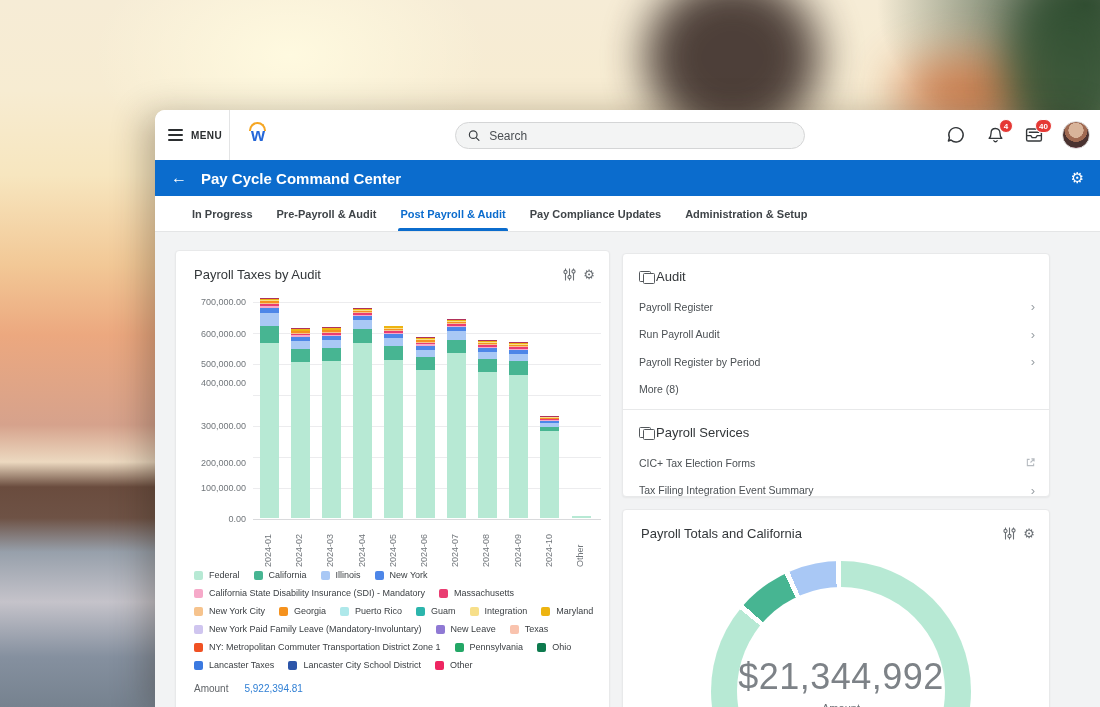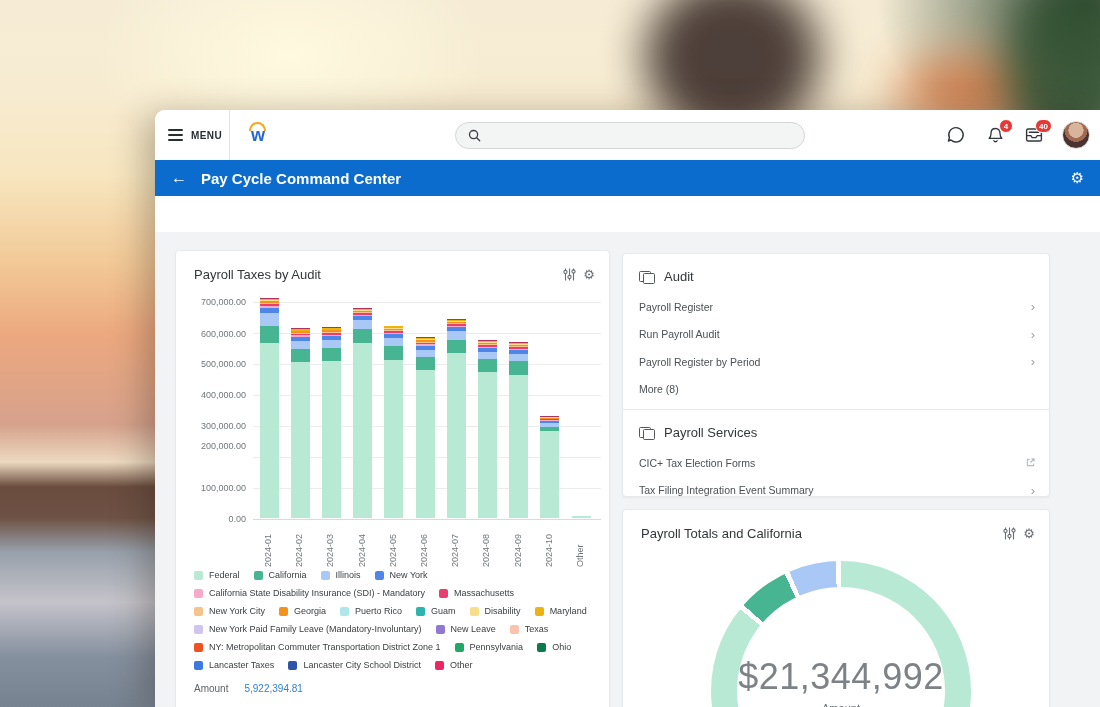--- a/index.html
+++ b/index.html
@@ -78,21 +78,21 @@
   .legend { position:absolute; left:18px; top:318px; width:402px; display:flex; flex-wrap:wrap; column-gap:14px; row-gap:6px; }
   .legend-item { display:flex; align-items:center; gap:6px; }
   .legend-swatch { width:9px; height:9px; border-radius:2px; flex:none; }
   .legend-name { font-size:9px; color:#3c4044; line-height:12px; white-space:nowrap; }
   .amount-row { position:absolute; left:18px; top:432px; display:flex; gap:16px; align-items:center; }
   .amount-label { font-size:10px; color:#606468; }
   .amount-value { font-size:10px; color:#2f7fd4; cursor:pointer; }
 
   
   .card-audit { left:467px; top:21px; width:428px; height:244px; padding-bottom:6px; }
-  .section-head { display:flex; align-items:center; gap:10px; padding:15px 16px 9px 16px; }
+  .section-head { display:flex; align-items:center; gap:2px; padding:15px 16px 9px 16px; }
   .section-title { font-size:13px; color:#33373a; }
   .stack-icon { position:relative; width:15px; height:12px; flex:none; }
   .stack-icon::before { content:""; position:absolute; left:0; top:0; width:10px; height:9px; border:1.3px solid #54585c; border-radius:1.5px; background:#fff; }
   .stack-icon::after { content:""; position:absolute; left:4px; top:2.5px; width:10px; height:9px; border:1.3px solid #54585c; border-radius:1.5px; background:#fff; }
   .link-row { height:27.5px; padding:0 14px 0 16px; display:flex; align-items:center; justify-content:space-between; cursor:pointer; }
   .link-label { font-size:10.5px; color:#4b5054; }
   .row-chevron { color:#9aa0a5; font-size:13px; line-height:1; }
   .section-divider { height:1px; background:#e8e9ea; margin:6px 0 0 0; }
 
   
@@ -129,20 +129,21 @@
     <div class="topbar-divider"></div>
     <div class="logo">
       <span class="logo-arc"></span>
       <span class="logo-w">w</span>
     </div>
     <div class="search">
       <svg width="13" height="13" viewBox="0 0 14 14">
           <circle cx="6" cy="6" r="4.4" fill="none" stroke="#3c4044" stroke-width="1.4"></circle>
           <line x1="9.4" y1="9.4" x2="12.6" y2="12.6" stroke="#3c4044" stroke-width="1.4" stroke-linecap="round"></line>
         </svg>
+      <input type="text" placeholder="Search" style="">
     </div>
     <div class="topbar-right">
       <div class="tb-icon">
         <svg width="20" height="20" viewBox="0 0 20 20">
             <path d="M10 2.6a7.2 7.2 0 1 1-5 12.4L2.4 16l1-3.3A7.2 7.2 0 0 1 10 2.6z" fill="none" stroke="#33373a" stroke-width="1.4" stroke-linejoin="round"></path>
           </svg>
       </div>
       <div class="tb-icon">
         <svg width="19" height="19" viewBox="0 0 20 20">
             <path d="M10 2.6c-2.9 0-4.7 2.1-4.7 5 0 3.5-1.2 4.7-2 5.4h13.4c-.8-.7-2-1.9-2-5.4 0-2.9-1.8-5-4.7-5z" fill="none" stroke="#33373a" stroke-width="1.4" stroke-linejoin="round"></path>
@@ -161,20 +162,27 @@
       <div class="avatar"></div>
     </div>
   </div>
 
   <div class="bluebar">
     <span class="back-arrow">←</span>
     <span class="page-title">Pay Cycle Command Center</span>
     <span class="gear-white">⚙</span>
   </div>
 
+  <div class="tabbar" id="tabbar">
+      <div class="tab">In Progress</div>
+      <div class="tab">Pre-Payroll &amp; Audit</div>
+      <div class="tab active">Post Payroll &amp; Audit</div>
+      <div class="tab">Pay Compliance Updates</div>
+      <div class="tab">Administration &amp; Setup</div>
+    </div>
 
   <div class="content">
 
     <div class="card card-taxes">
       <div class="card-head">
         <span class="card-title">Payroll Taxes by Audit</span>
         <span class="head-icons">
           <svg width="13" height="13" viewBox="0 0 13 13">
               <g stroke="#6a6f74" stroke-width="1.1" fill="#fff">
                 <line x1="2.5" y1="0.5" x2="2.5" y2="12.5"></line>
@@ -186,23 +194,23 @@
               </g>
             </svg>
           <span class="gear-gray">⚙</span>
         </span>
       </div>
       <div class="chart">
         <div class="y-axis" id="yaxis">
             <div class="y-tick" style="top: -2px;">700,000.00</div>
             <div class="y-tick" style="top: 30px;">600,000.00</div>
             <div class="y-tick" style="top: 60px;">500,000.00</div>
-            <div class="y-tick" style="top: 91px;">400,000.00</div>
+            <div class="y-tick" style="top: 79px;">400,000.00</div>
             <div class="y-tick" style="top: 122px;">300,000.00</div>
-            <div class="y-tick" style="top: 142px;">200,000.00</div>
+            <div class="y-tick" style="top: 159px;">200,000.00</div>
             <div class="y-tick" style="top: 184px;">100,000.00</div>
             <div class="y-tick" style="top: 215px;">0.00</div>
           </div>
         <div class="plot" id="plot">
             <div class="gridline" style="top: 3px;"></div>
             <div class="gridline" style="top: 34px;"></div>
             <div class="gridline" style="top: 65px;"></div>
             <div class="gridline" style="top: 96px;"></div>
             <div class="gridline" style="top: 127px;"></div>
             <div class="gridline" style="top: 158px;"></div>
@@ -392,21 +400,21 @@
           <div class="legend-item">
             <span class="legend-swatch" style="background: rgb(174, 232, 234);"></span>
             <span class="legend-name">Puerto Rico</span>
           </div>
           <div class="legend-item">
             <span class="legend-swatch" style="background: rgb(44, 181, 172);"></span>
             <span class="legend-name">Guam</span>
           </div>
           <div class="legend-item">
             <span class="legend-swatch" style="background: rgb(247, 223, 138);"></span>
-            <span class="legend-name">Disability</span>
+            <span class="legend-name">Integration</span>
           </div>
           <div class="legend-item">
             <span class="legend-swatch" style="background: rgb(237, 180, 17);"></span>
             <span class="legend-name">Maryland</span>
           </div>
           <div class="legend-item">
             <span class="legend-swatch" style="background: rgb(207, 197, 239);"></span>
             <span class="legend-name">New York Paid Family Leave (Mandatory-Involuntary)</span>
           </div>
           <div class="legend-item">

